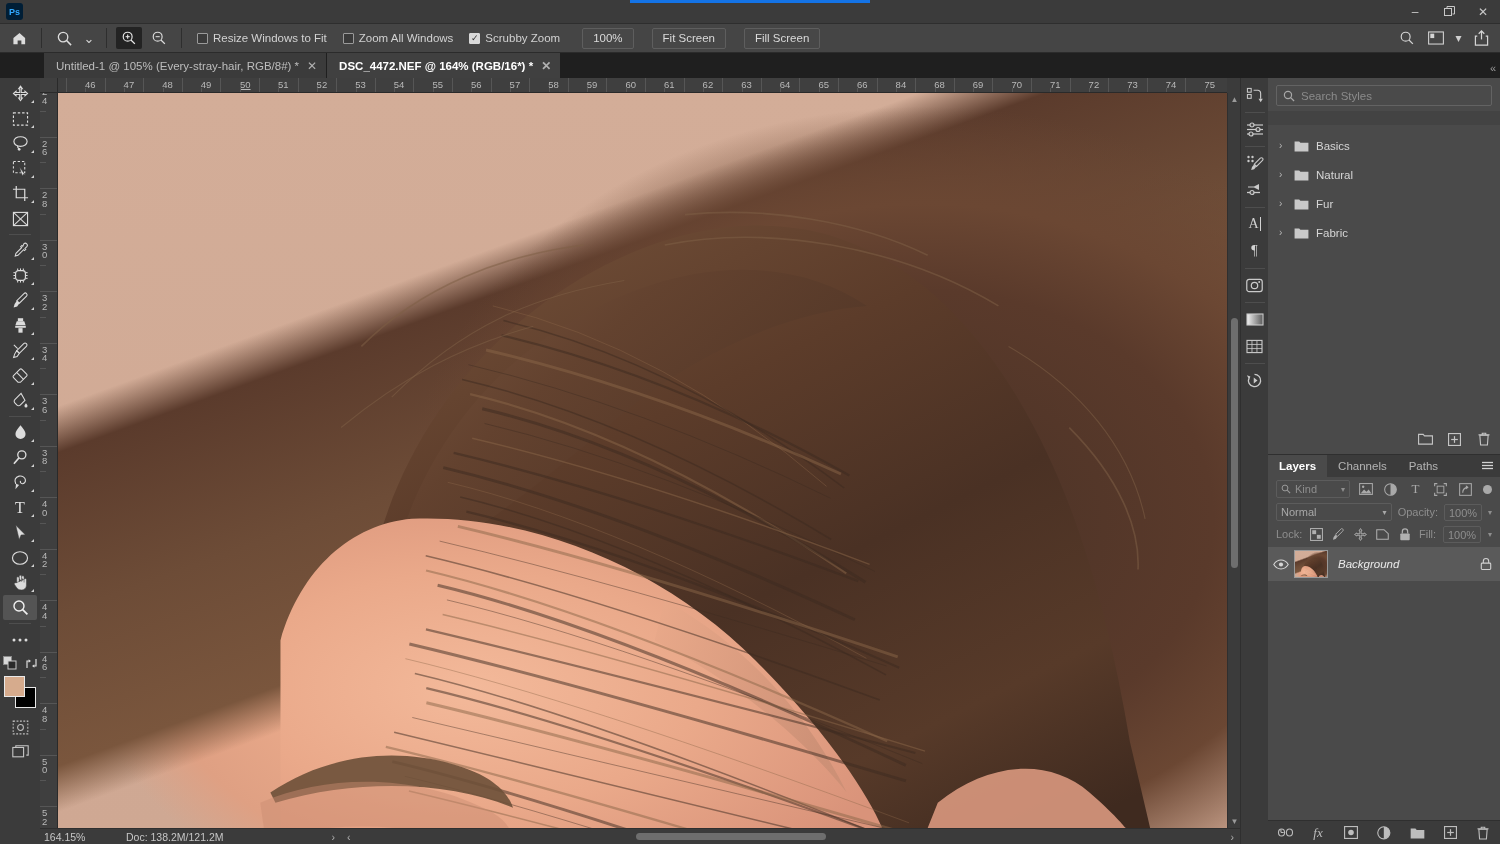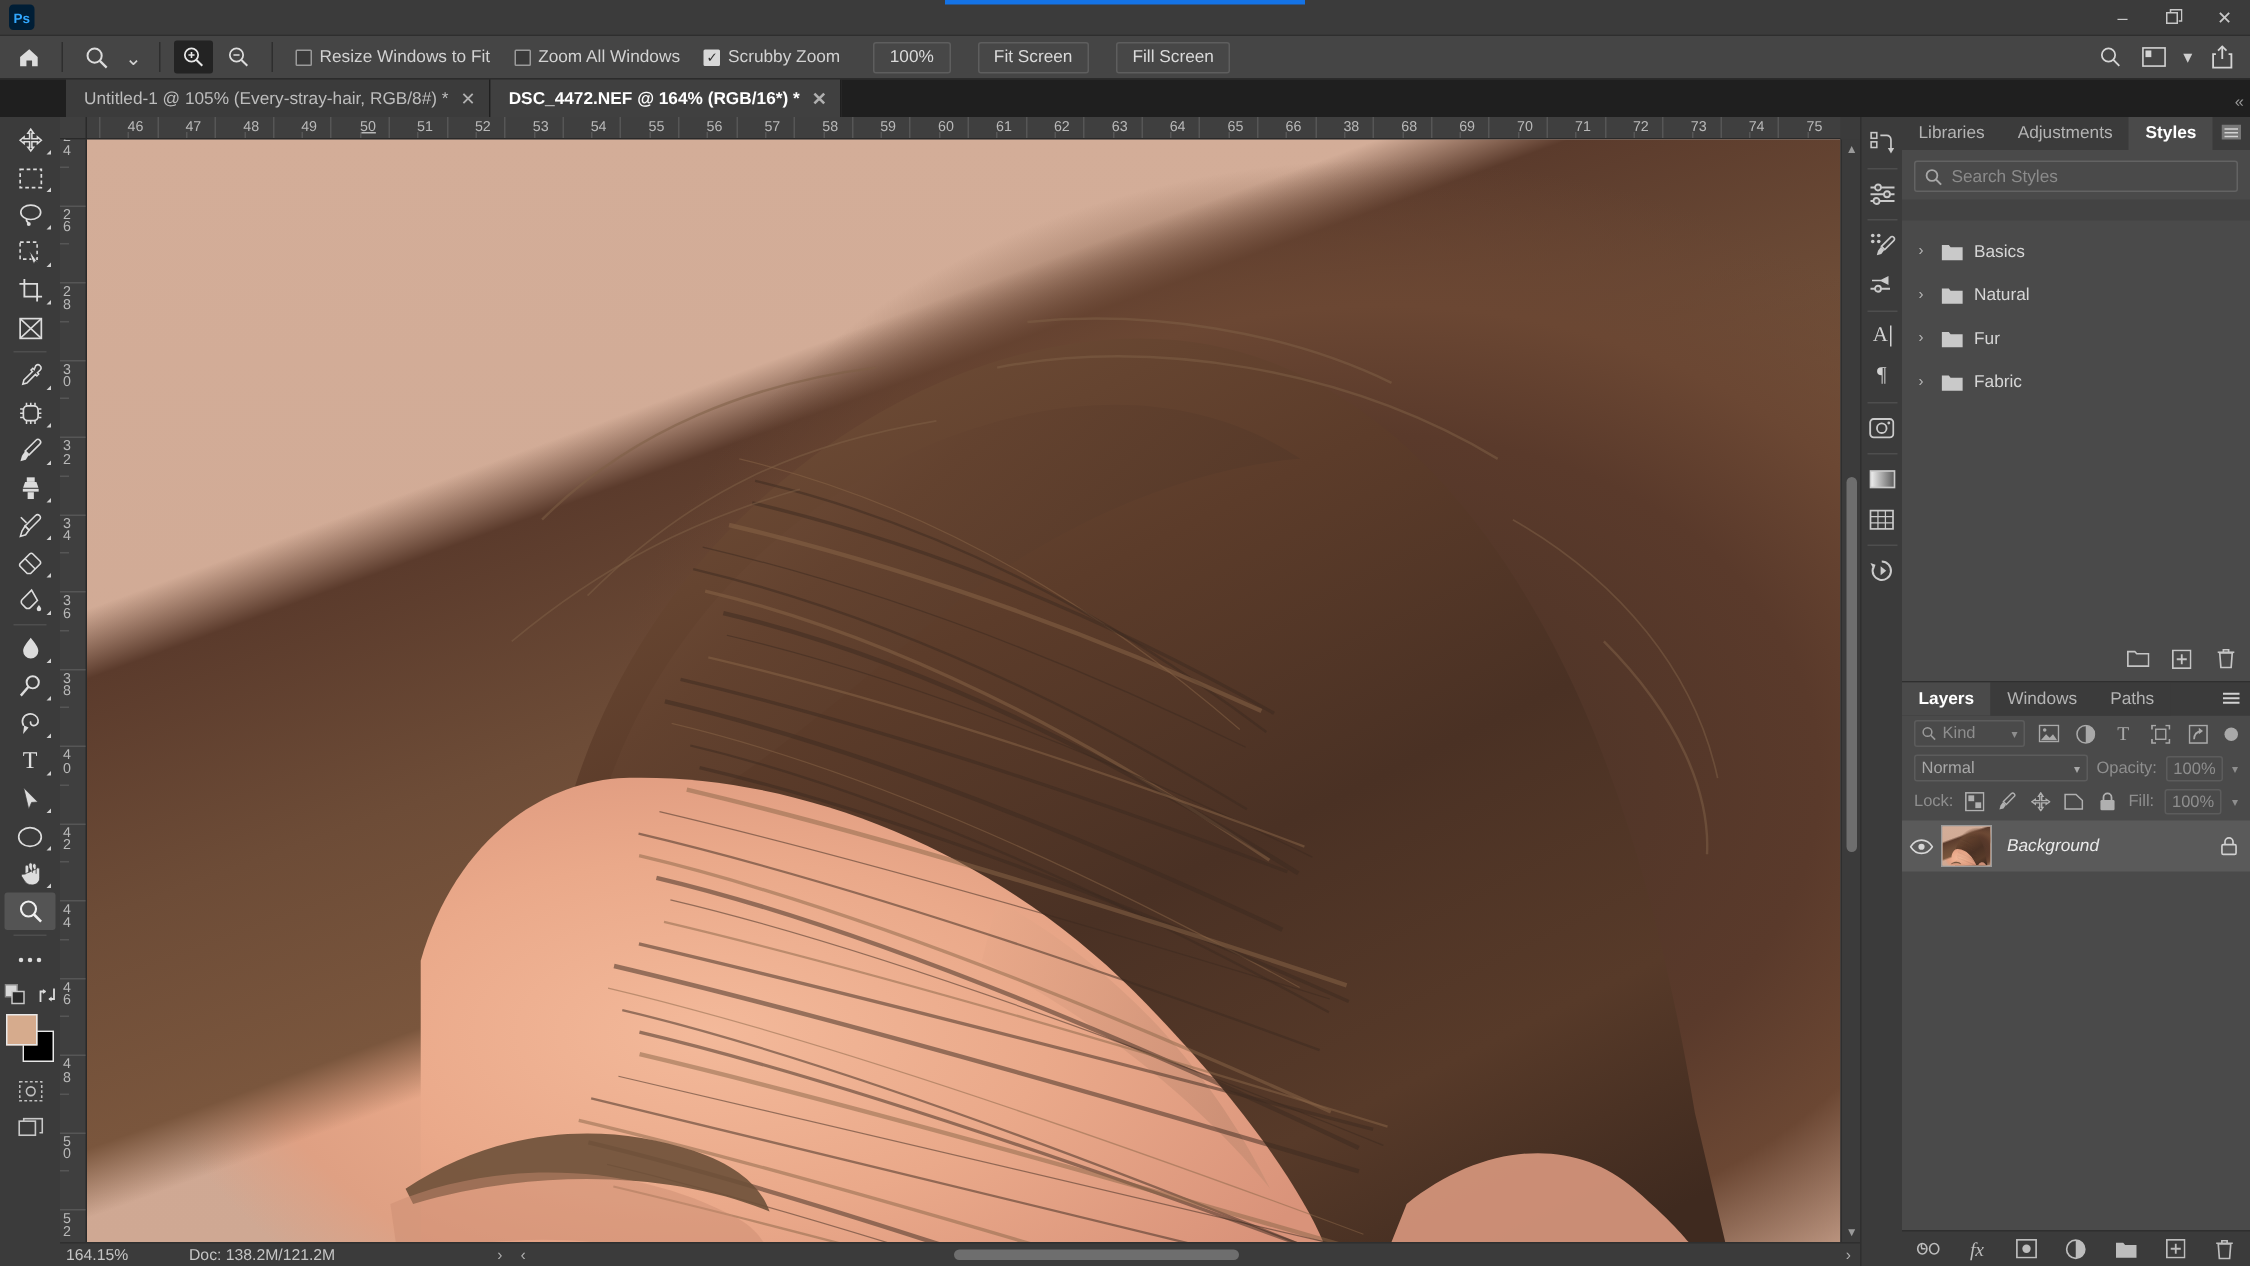--- a/index.html
+++ b/index.html
@@ -508,21 +508,21 @@
             <div class="tk" style="left: 702.8px;"></div>
             <div class="lbl" style="left: 702.8px;">64</div>
             <div class="tk" style="left: 722.1px; height: 5px; top: 10px;"></div>
             <div class="tk" style="left: 741.4px;"></div>
             <div class="lbl" style="left: 741.4px;">65</div>
             <div class="tk" style="left: 760.7px; height: 5px; top: 10px;"></div>
             <div class="tk" style="left: 780px;"></div>
             <div class="lbl" style="left: 780px;">66</div>
             <div class="tk" style="left: 799.3px; height: 5px; top: 10px;"></div>
             <div class="tk" style="left: 818.6px;"></div>
-            <div class="lbl" style="left: 818.6px;">38</div>
+            <div class="lbl" style="left: 818.6px;">84</div>
             <div class="tk" style="left: 837.9px; height: 5px; top: 10px;"></div>
             <div class="tk" style="left: 857.2px;"></div>
             <div class="lbl" style="left: 857.2px;">68</div>
             <div class="tk" style="left: 876.5px; height: 5px; top: 10px;"></div>
             <div class="tk" style="left: 895.8px;"></div>
             <div class="lbl" style="left: 895.8px;">69</div>
             <div class="tk" style="left: 915.1px; height: 5px; top: 10px;"></div>
             <div class="tk" style="left: 934.4px;"></div>
             <div class="lbl" style="left: 934.4px;">70</div>
             <div class="tk" style="left: 953.7px; height: 5px; top: 10px;"></div>
@@ -779,35 +779,20 @@
             <path d="M9 2.5a6.5 6.5 0 11-6.1 4.3" fill="none" stroke="#cacaca" stroke-width="1.4"></path>
             <path d="M1 3.5l3.6 1.2L3.4 8.3z" fill="#cacaca"></path>
             <path d="M8.2 5.8l4 3.2-4 3.2z" fill="#cacaca"></path>
           </svg>
       </div>
     </div>
 
     <div class="rightdock">
 
       <div style="display:flex;flex-direction:column;flex:1 1 auto;min-height:0">
-        <div class="panel-tabs">
-          <div class="ptab">Libraries</div>
-          <div class="ptab">Adjustments</div>
-          <div class="ptab active">Styles</div>
-          <div class="panel-menu">
-            <svg width="13" height="11" viewBox="0 0 13 11">
-                <rect x="0" y="0" width="13" height="10" fill="#777"></rect>
-                <g stroke="#d2d2d2" stroke-width="1">
-                  <line x1="2" y1="3" x2="11" y2="3"></line>
-                  <line x1="2" y1="5.5" x2="11" y2="5.5"></line>
-                  <line x1="2" y1="8" x2="11" y2="8"></line>
-                </g>
-              </svg>
-          </div>
-        </div>
         <div class="panel-body">
           <div class="searchrow">
             <div class="searchbox">
               <span>
                 <svg width="12" height="12" viewBox="0 0 13 13">
                     <circle cx="5.4" cy="5.4" r="3.9" fill="none" stroke="#a8a8a8" stroke-width="1.3"></circle>
                     <line x1="8.3" y1="8.3" x2="12" y2="12" stroke="#a8a8a8" stroke-width="1.4"></line>
                   </svg>
               </span>
               <input type="text" placeholder="Search Styles" style="">
@@ -872,21 +857,21 @@
                   <path d="M4.6 3V1.2h3.8V3" fill="none" stroke="#c5c5c5" stroke-width="1.2"></path>
                 </svg>
             </div>
           </div>
         </div>
       </div>
 
       <div class="layers-panel">
         <div class="panel-tabs">
           <div class="ptab active">Layers</div>
-          <div class="ptab">Windows</div>
+          <div class="ptab">Channels</div>
           <div class="ptab">Paths</div>
           <div class="panel-menu">
             <svg width="13" height="11" viewBox="0 0 13 11">
                 <g stroke="#d2d2d2" stroke-width="1.3">
                   <line x1="1" y1="2.5" x2="12" y2="2.5"></line>
                   <line x1="1" y1="5.5" x2="12" y2="5.5"></line>
                   <line x1="1" y1="8.5" x2="12" y2="8.5"></line>
                 </g>
               </svg>
           </div>

